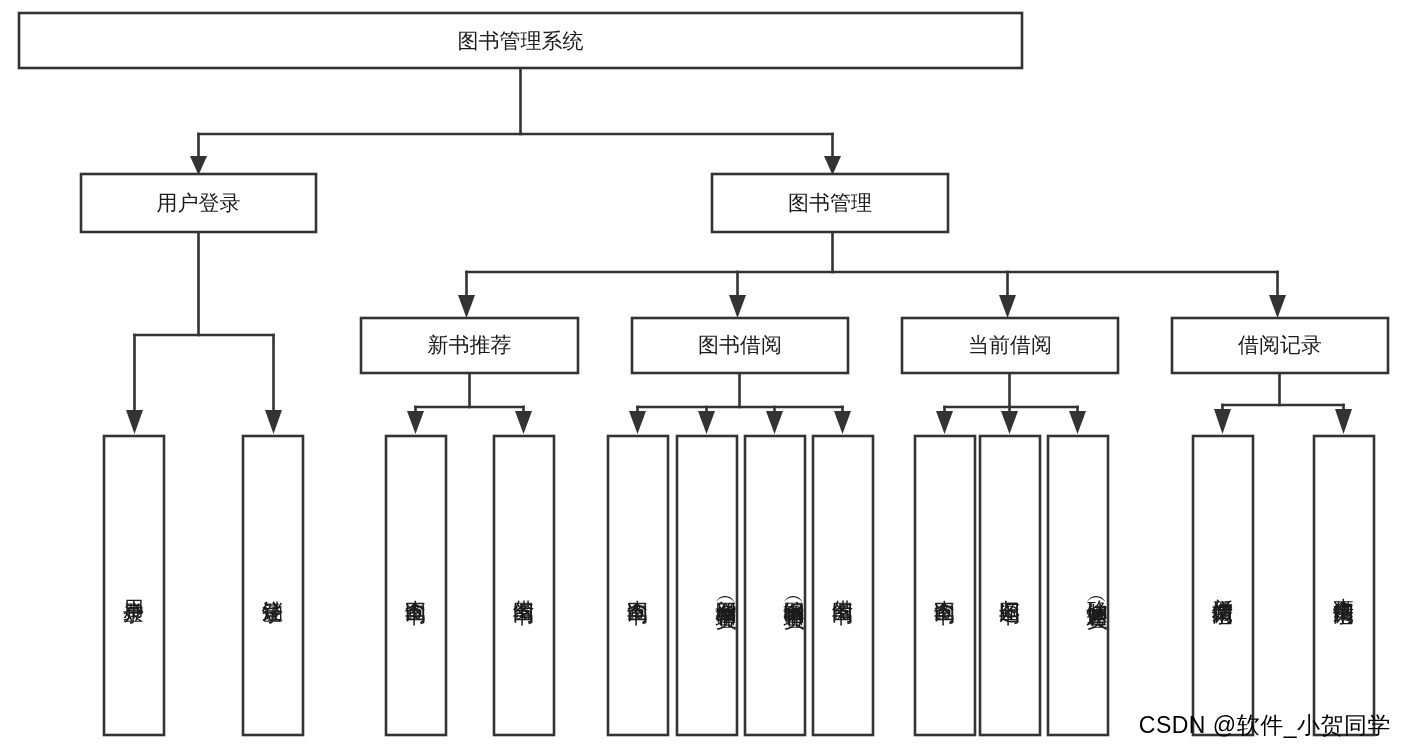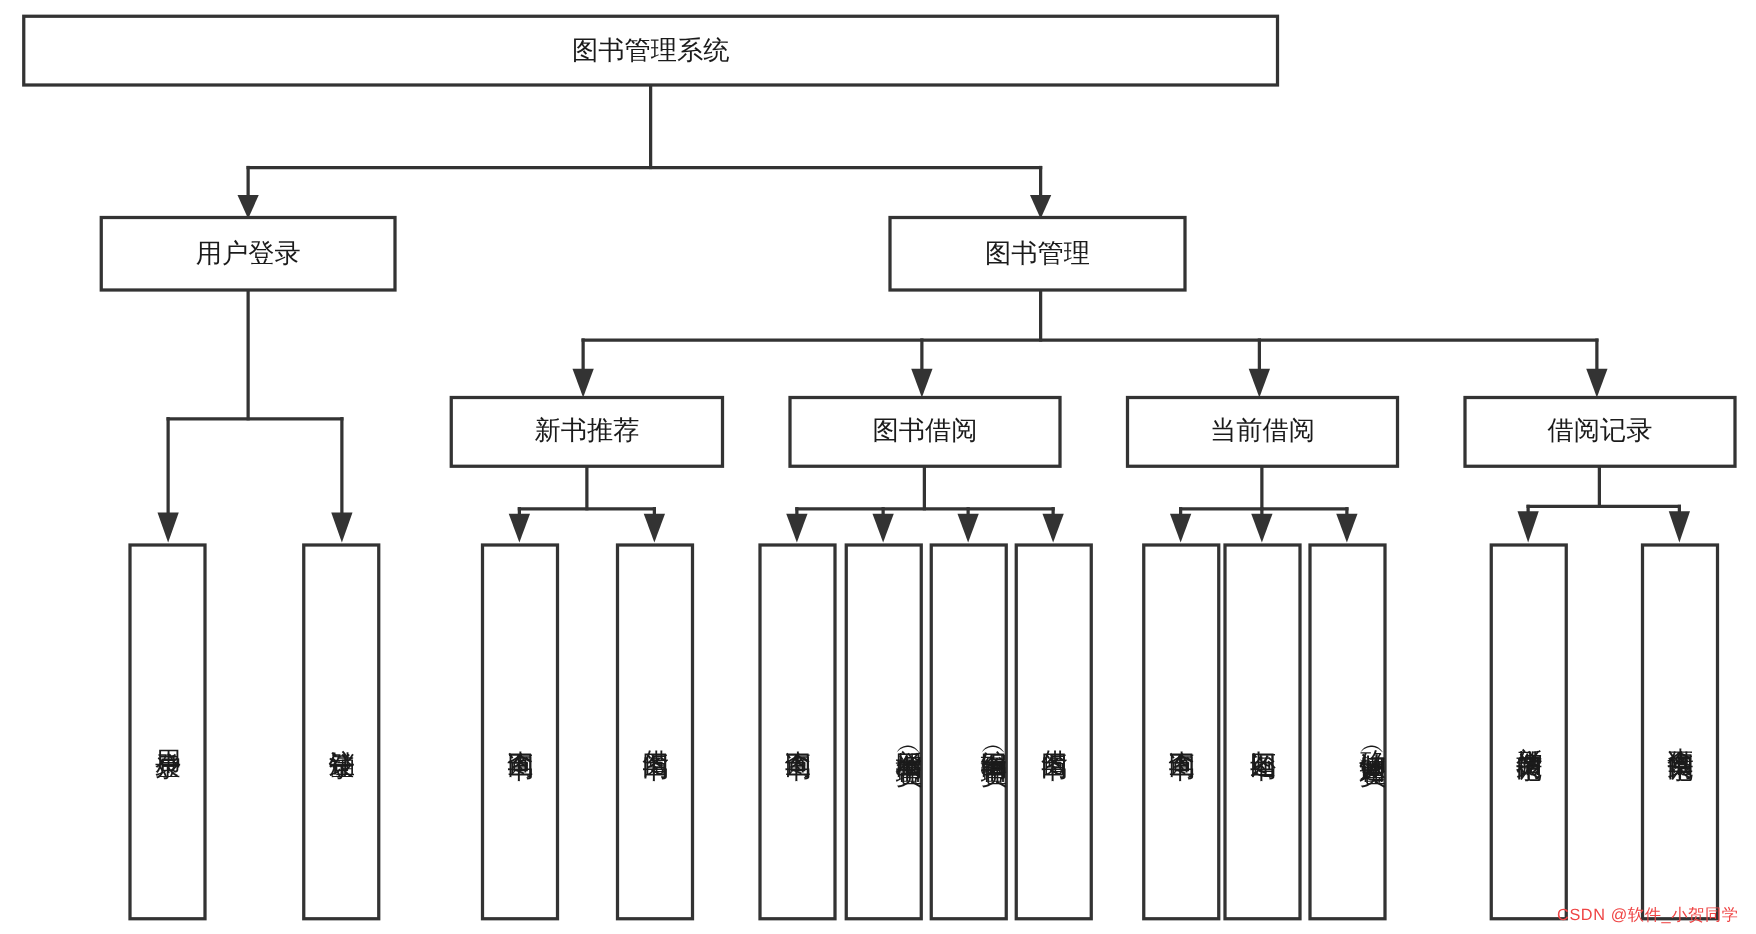--- a/index.html
+++ b/index.html
@@ -64,22 +64,22 @@
     justify-content: center;
     text-align: center;
     pointer-events: none;
     white-space: nowrap;
   }
   .watermark {
     position: absolute;
     right: 14px;
     bottom: 6px;
     font-family: "Liberation Sans", "DejaVu Sans", sans-serif;
-    font-size: 13px;
-    color: #ef4444;
+    font-size: 23px;
+    color: #000000;
     letter-spacing: 0.5px;
     white-space: nowrap;
     margin-top: 21px;
   }
 </style>
 </head>
 <body>
 
 <div id="diagram-root">
 

